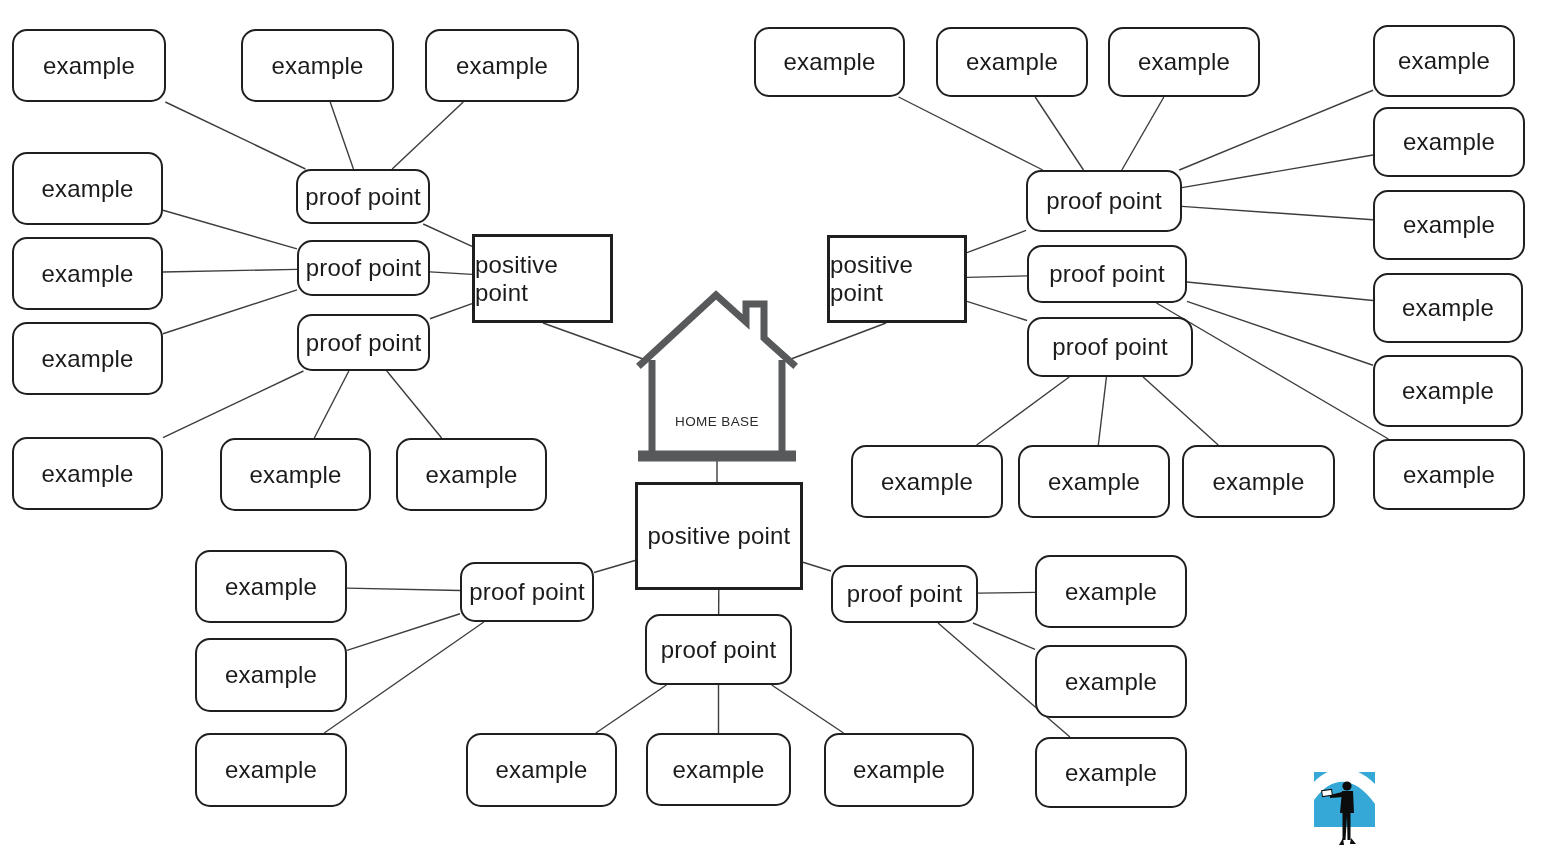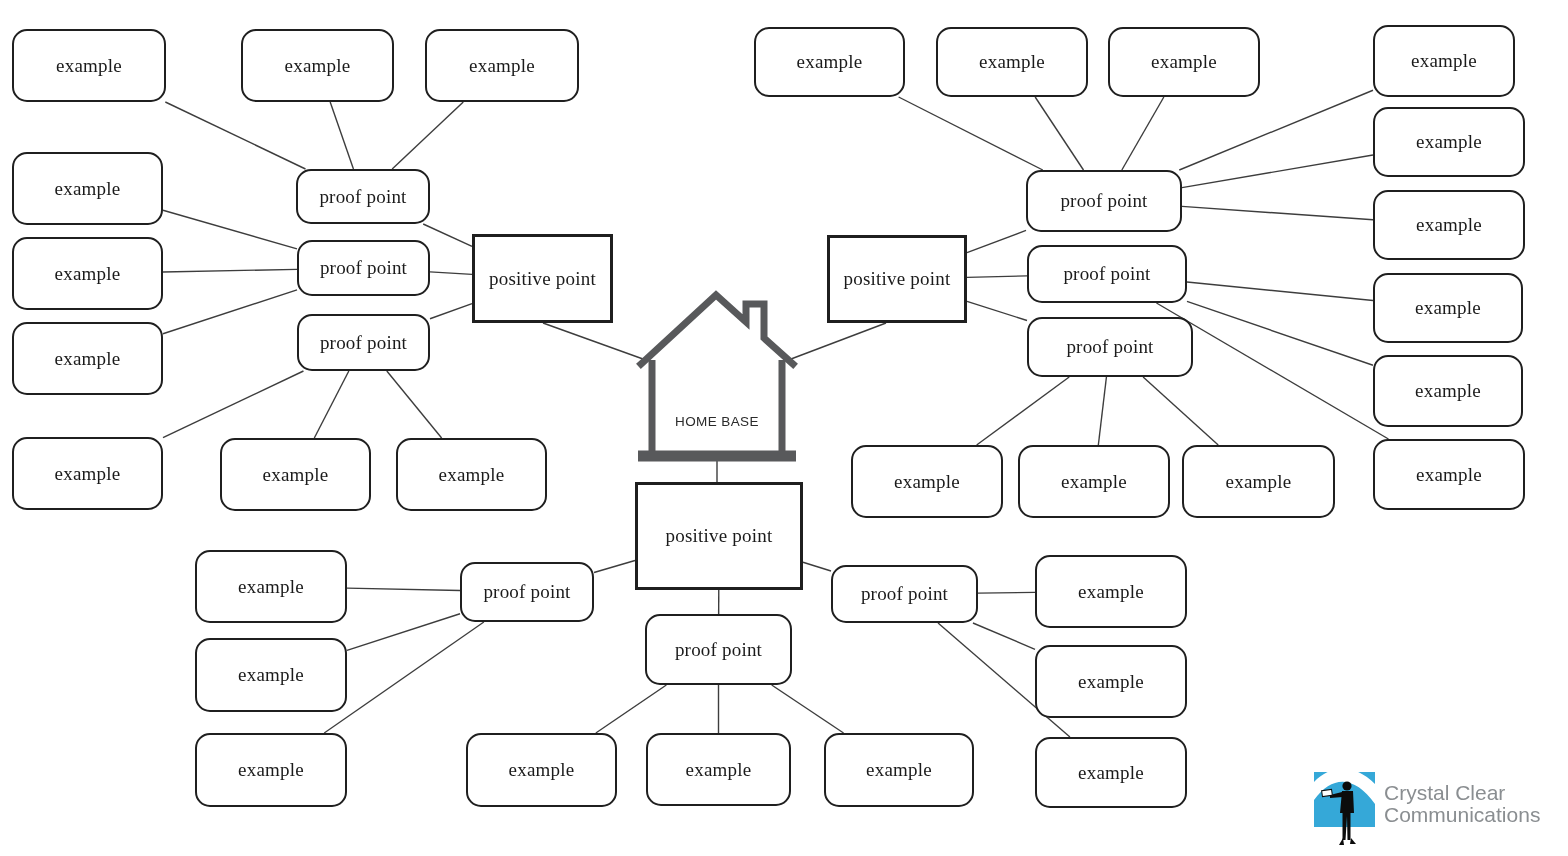--- a/index.html
+++ b/index.html
@@ -4,21 +4,21 @@
 <style>
   html,body{margin:0;padding:0;background:#ffffff;}
   .canvas{
     position:relative;width:1568px;height:856px;background:#ffffff;overflow:hidden;
     font-family:"Liberation Sans", sans-serif;
   }
   #edge-layer{position:absolute;left:0;top:0;width:1568px;height:856px;}
   .node{
     position:absolute;display:flex;align-items:center;justify-content:center;
     background:#ffffff;border:2.4px solid #1f1f1f;border-radius:15px;
-    font-size:19px;color:#1b1b1b;letter-spacing:0.2px;box-sizing:border-box;font-family:Liberation Serif, serif;
+    font-size:24px;color:#1b1b1b;letter-spacing:0.2px;box-sizing:border-box;
   }
   .node.rect{border-radius:0;border-width:3px;}
   .house-label{
     position:absolute;left:652px;top:388px;width:130px;text-align:center;
     font-size:13.5px;letter-spacing:0.4px;color:#2b2b2b;margin-top:26px;
   }
   .logo{position:absolute;left:1311px;top:768px;width:250px;height:82px;display:flex;align-items:flex-start;}
   .logo-text{margin-left:7px;margin-top:14px;font-size:21px;line-height:22px;color:#8a8e91;}
 </style>
 </head>
@@ -130,19 +130,15 @@
       <path d="M3,32 C22,6 44,8 64,36 L64,16 C42,-6 18,-2 3,14 Z" fill="#ffffff"></path>
       <g fill="#0c0c0c">
         <circle cx="36" cy="18" r="4.6"></circle>
         <path d="M31,23 L42,23 L43,45 L39.5,45 L39.5,72 L36.5,72 L36,48 L34.5,72 L31.5,72 L31.5,45 L29,45 Z"></path>
         <path d="M31,24 L19,27 L19,30 L32,29 Z"></path>
         <path d="M40,70 L45,76 L39,76 Z"></path>
         <path d="M32,70 L28,77 L33,77 Z"></path>
       </g>
       <rect x="11" y="22" width="10" height="6" fill="#ffffff" stroke="#0c0c0c" stroke-width="1" transform="rotate(-8 16 25)"></rect>
     </svg>
-    <div class="logo-text">
-      <div>Crystal Clear</div>
-      <div>Communications</div>
-    </div>
   </div>
 
 </div>
 
 </body></html>

